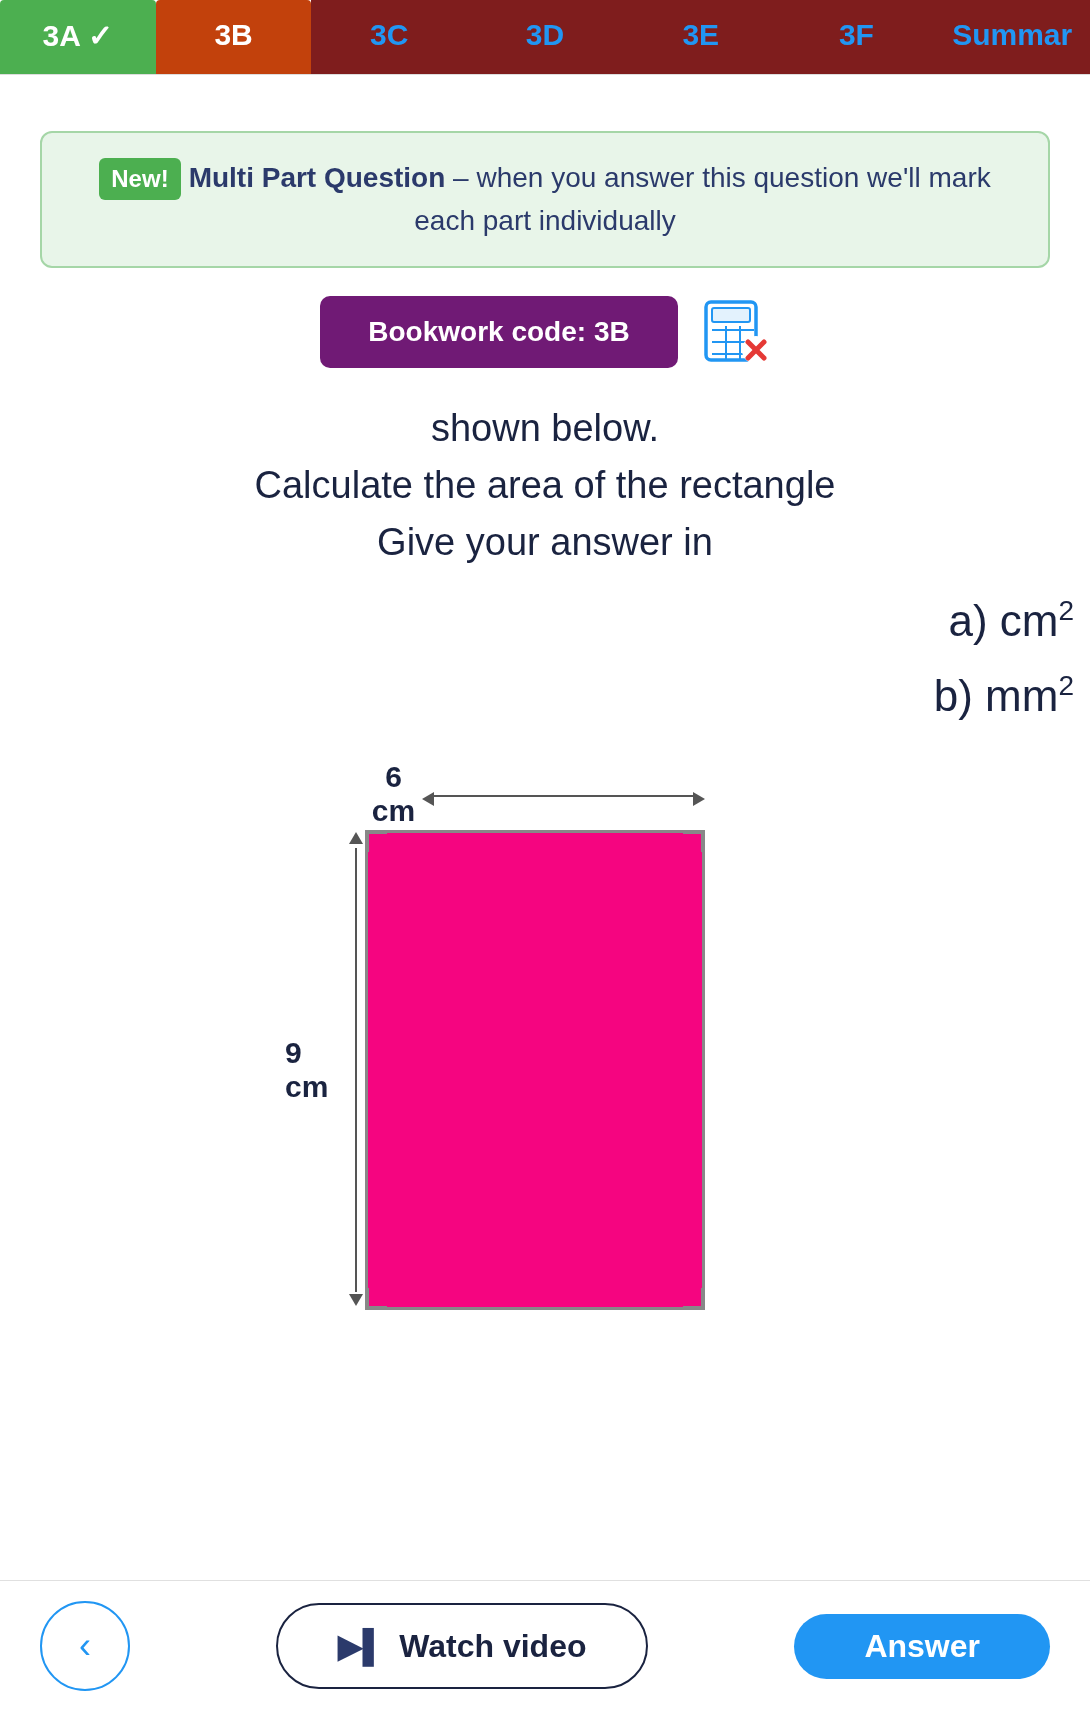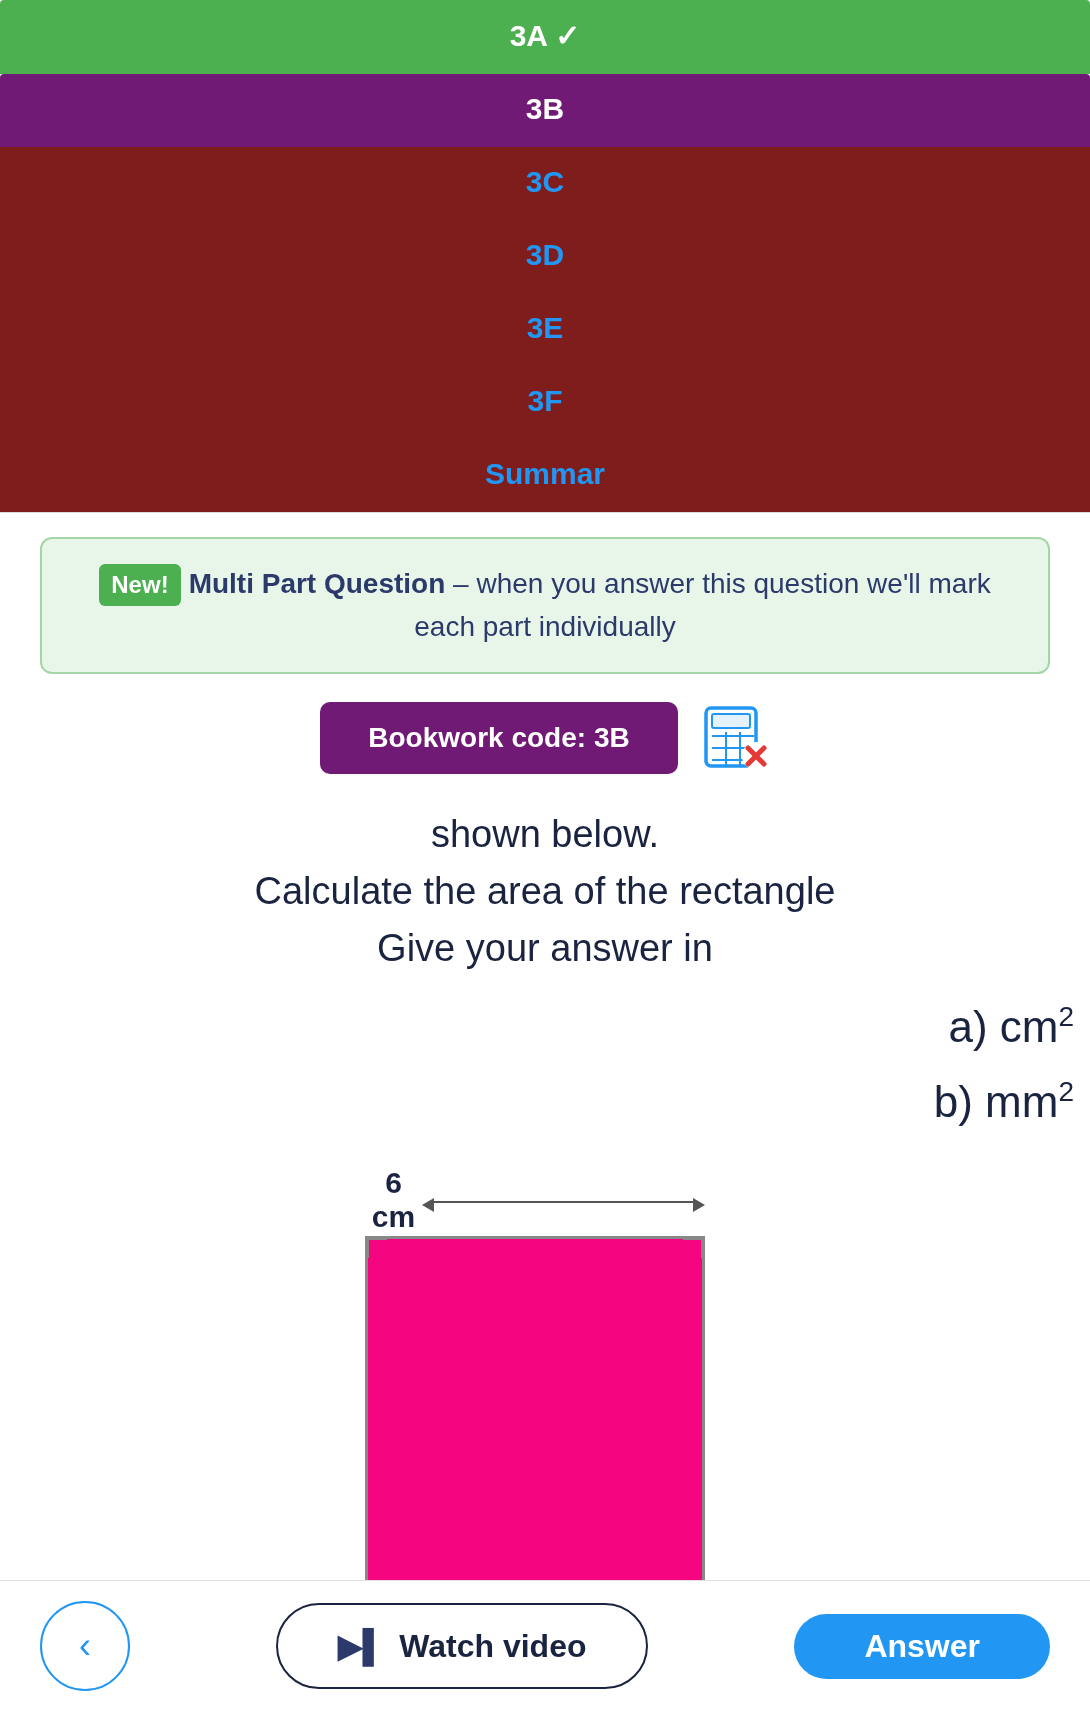--- a/index.html
+++ b/index.html
@@ -8,53 +8,53 @@
       background: #fff;
       width: 1090px;
       min-height: 1711px;
       overflow-x: hidden;
       position: relative;
     }
 
     
     .tab-bar {
       display: flex;
-      flex-direction: column;
+      flex-direction: row;
       background: #fff;
       border-bottom: 1px solid #ddd;
     }
     .tab {
       flex: 1;
       padding: 18px 0;
       text-align: center;
       font-size: 30px;
       font-weight: 600;
       color: #2196f3;
       background: #7f1d1d;
       border: none;
       cursor: pointer;
       border-bottom: 3px solid transparent;
     }
     .tab.active {
-      background: #701a75;
+      background: #c2410c;
       color: #fff;
       border-radius: 4px 4px 0 0;
     }
     .tab.completed {
       background: #4caf50;
       color: #fff;
       border-radius: 4px 4px 0 0;
     }
 
     
     .multi-part-banner {
       background: #e8f5e9;
       border: 2px solid #a5d6a7;
       border-radius: 12px;
-      margin: 24px 40px 28px 40px;
+      margin: 56px 40px 28px 40px;
       padding: 24px 32px;
       font-size: 28px;
       color: #2b3a6b;
       text-align: center;
       line-height: 1.5;
     }
     .new-badge {
       background: #4caf50;
       color: #fff;
       border-radius: 6px;
@@ -366,20 +366,28 @@
 
     <div class="label-top">
       <span>6 cm</span>
       <div class="arrow-horizontal">
         <span class="arr-head-left"></span>
         <div class="arr-line"></div>
         <span class="arr-head-right"></span>
       </div>
     </div>
 
+    <div class="label-left">
+      <span class="label-left-text">9 cm</span>
+      <div class="arrow-vertical">
+        <span class="arr-head-up"></span>
+        <div class="arr-line-v"></div>
+        <span class="arr-head-down"></span>
+      </div>
+    </div>
 
     <div class="rectangle">
       <div class="rect-inner">
         <div class="corner corner-tl"></div>
         <div class="corner corner-tr"></div>
         <div class="corner corner-bl"></div>
         <div class="corner corner-br"></div>
       </div>
     </div>
 

